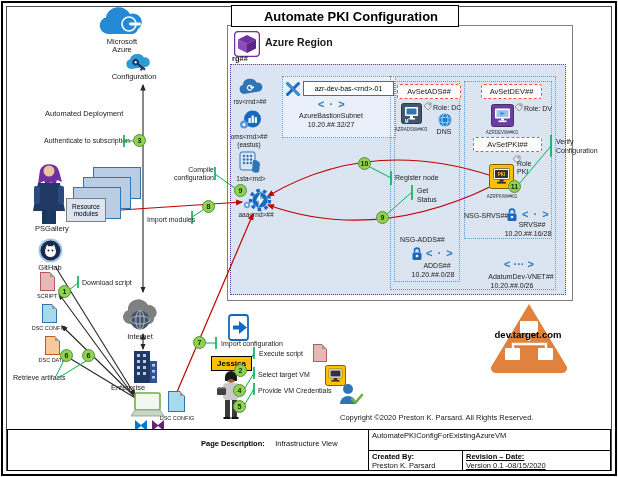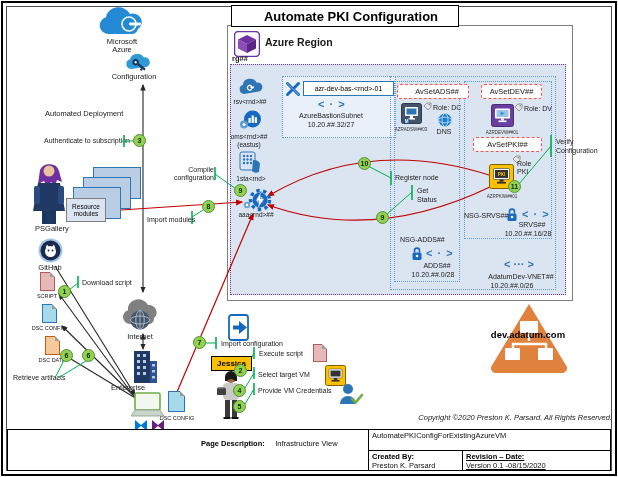--- a/index.html
+++ b/index.html
@@ -119,21 +119,21 @@
     <span style="font-size:7px;">azr-dev-bas-&lt;rnd&gt;-01</span>
   </div>
   <div class="glyph" style="left:318px;top:98px;font-size:11px;">&lt; · &gt;</div>
   <div class="t tc" style="left:291px;top:112px;width:80px;z-index:11;">AzureBastionSubnet</div>
   <div class="t tc" style="left:291px;top:121px;width:80px;z-index:11;">10.20.##.32/27</div>
 
   <div class="dotbox" style="left:390px;top:76px;width:166px;height:214px;z-index:3;"></div>
   <div class="dotbox" style="left:394px;top:81px;width:66px;height:201px;z-index:3;"></div>
   <div class="dotbox" style="left:464px;top:81px;width:88px;height:158px;z-index:3;"></div>
 
-  <div class="avset" style="left:397px;top:84px;width:62px;height:13px;padding-left:8px;">
+  <div class="avset" style="left:397px;top:84px;width:62px;height:13px;">
     <span>AvSetADS##</span>
   </div>
   <div class="avset" style="left:481px;top:84px;width:59px;height:13px;">
     <span>AvSetDEV##</span>
   </div>
   <div class="avset" style="left:473px;top:137px;width:67px;height:13px;">
     <span>AvSetPKI##</span>
   </div>
 
   <div class="icon" style="left:401px;top:103px;">
@@ -419,23 +419,23 @@
     <svg width="84" height="74" viewBox="0 0 84 74">
       <path d="M42 3 L80 66 a5 5 0 0 1-4.5 6 H8.5 A5 5 0 0 1 4 66 Z" fill="#e0813d"></path>
       <g fill="#fff" stroke="none">
         <rect x="33" y="20" width="18" height="12" rx="1"></rect>
         <rect x="18" y="47" width="15" height="12" rx="1"></rect>
         <rect x="51" y="47" width="15" height="12" rx="1"></rect>
       </g>
       <path d="M42 32 v8 M26 47 v-4 h33 v4" stroke="#fff" stroke-width="2.4" fill="none"></path>
     </svg>
   </div>
-  <div class="t tc b" style="left:478px;top:331px;width:100px;font-size:9.5px;z-index:11;color:#000;">dev.adatum.com</div>
-
-  <div class="t" style="left:340px;top:414px;width:272px;text-align:right;font-size:7.5px;font-style:italic;">Copyright ©2020 Preston K. Parsard. All Rights Reserved.</div>
+  <div class="t tc b" style="left:478px;top:331px;width:100px;font-size:9.5px;z-index:11;color:#000;">dev.target.com</div>
+
+  <div class="t" style="left:340px;top:414px;width:272px;text-align:left;font-size:7.5px;">Copyright ©2020 Preston K. Parsard. All Rights Reserved.</div>
 
   <svg class="conn" width="618" height="477" viewBox="0 0 618 477">
     <defs>
       <marker id="mb" markerWidth="7" markerHeight="7" refX="5" refY="2.5" orient="auto">
         <path d="M0,0 L6,2.5 L0,5 z" fill="#262626"></path>
         </marker>
       <marker id="mr" markerWidth="7" markerHeight="7" refX="5" refY="2.5" orient="auto">
         <path d="M0,0 L6,2.5 L0,5 z" fill="#c00000"></path>
         </marker>
     </defs>

